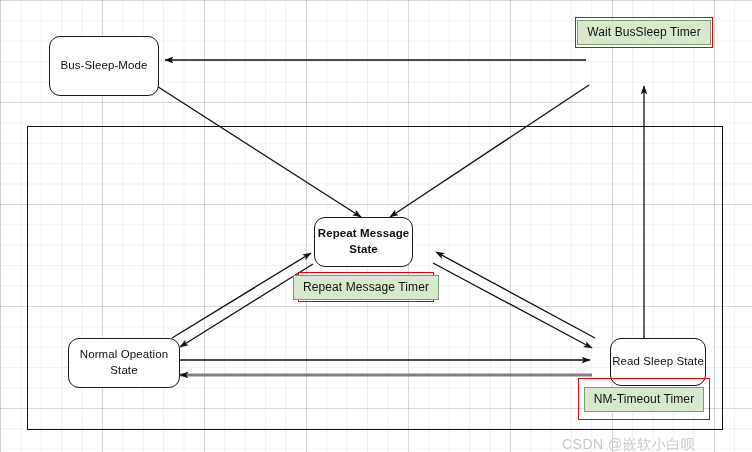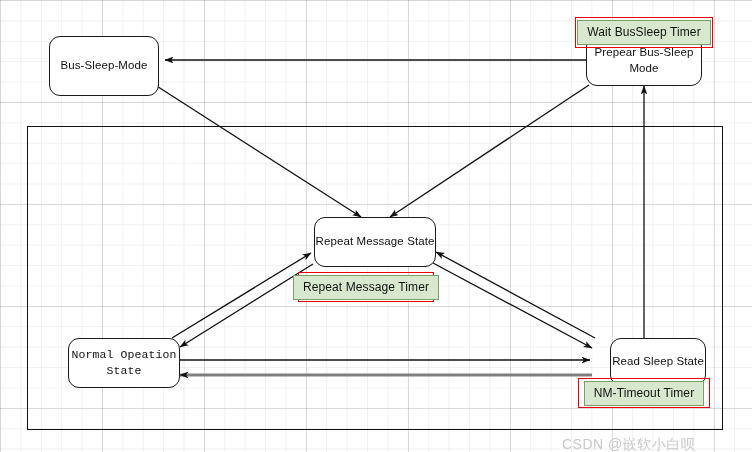--- a/index.html
+++ b/index.html
@@ -123,43 +123,40 @@
 
     <line x1="592" y1="375" x2="180" y2="375" stroke="#7f7f7f" stroke-width="3.2" marker-end="url(#arrow-gray)"></line>
   </svg>
 
   <div class="container-box" style="left:27px; top:126px; width:696px; height:304px;"></div>
 
   <div class="node" style="left:49px; top:36px; width:110px; height:60px;">
     <span>Bus-Sleep-Mode</span>
   </div>
 
-  <div class="node" style="left:586px; top:36px; width:116px; height:50px; padding:0 6px;">
-    <span>Prepear Bus-Sleep Mode</span>
-  </div>
 
-  <div class="node" style="left:314px; top:217px; width:122px; height:50px;">
+  <div class="node" style="left:314px; top:217px; width:99px; height:50px;font-weight:bold;">
     <span>Repeat Message State</span>
   </div>
 
-  <div class="node" style="left:68px; top:338px; width:112px; height:50px;font-family:Liberation Mono, monospace;">
+  <div class="node" style="left:68px; top:338px; width:112px; height:50px;">
     <span>Normal Opeation State</span>
   </div>
 
   <div class="node" style="left:610px; top:338px; width:96px; height:48px;">
     <span>Read Sleep State</span>
   </div>
 
   <div class="timer" style="left:575px; top:17px; width:138px; height:31px;">
     <span class="timer-chip">Wait BusSleep Timer</span>
   </div>
 
   <div class="timer" style="left:298px; top:272px; width:136px; height:30px;">
     <span class="timer-chip">Repeat Message Timer</span>
   </div>
 
-  <div class="timer" style="left:578px; top:378px; width:132px; height:30px;">
+  <div class="timer" style="left:578px; top:378px; width:132px; height:42px;">
     <span class="timer-chip">NM-Timeout Timer</span>
   </div>
 
   <div class="watermark" style="left:562px; top:424px;">CSDN @嵌软小白呗</div>
 
 </div>
 
 </body></html>

